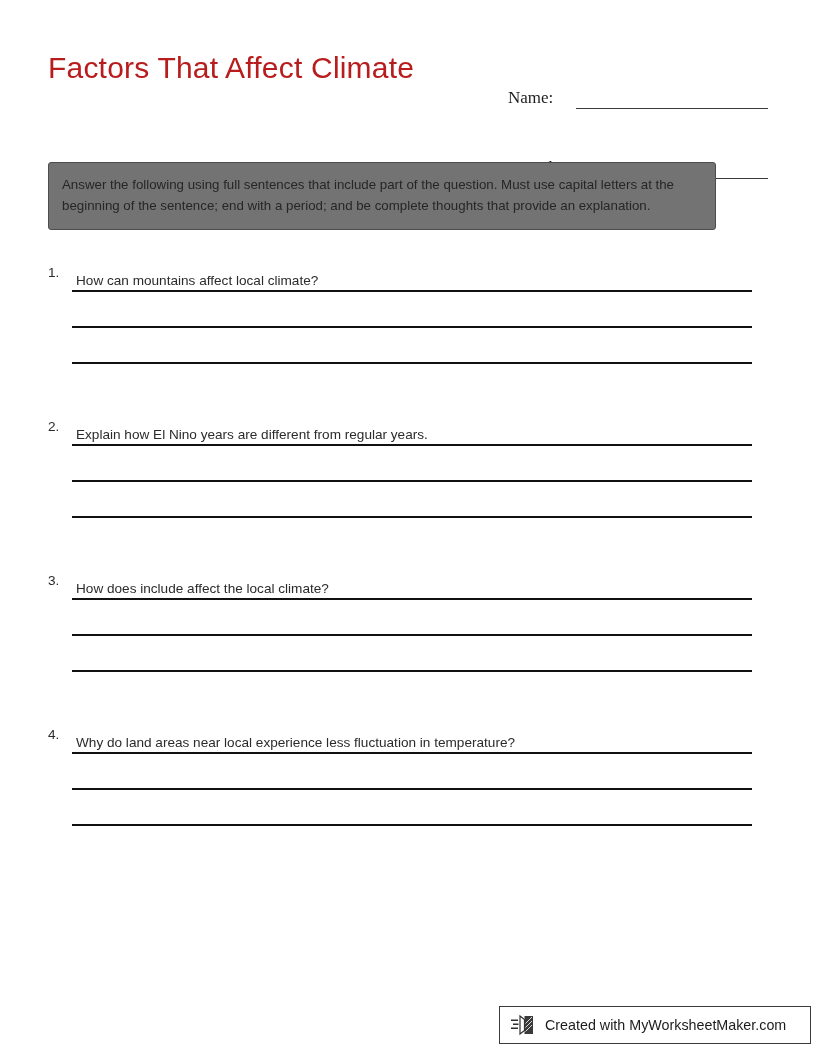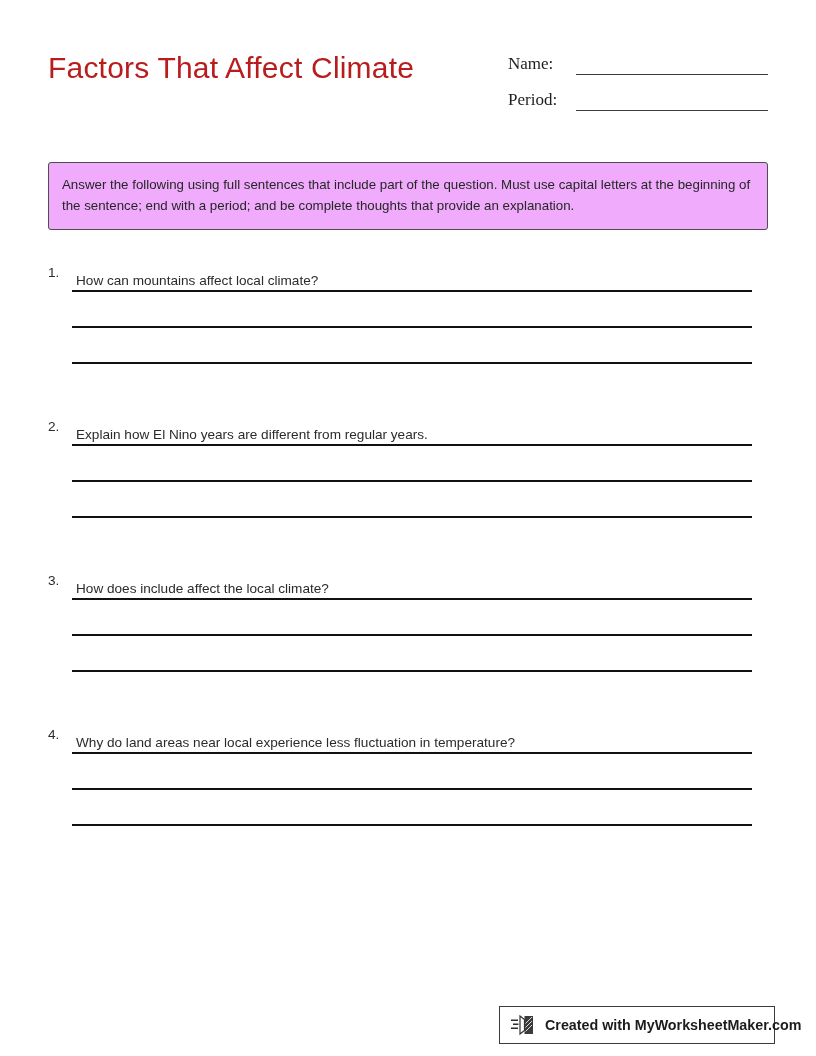--- a/index.html
+++ b/index.html
@@ -45,20 +45,21 @@
   .name-block {
     position: absolute;
     left: 508px;
     top: 50px;
     width: 268px;
   }
 
   .field-row {
     position: relative;
     height: 36px;
+    margin-top: 34px;
   }
 
   .field-label {
     position: absolute;
     left: 0;
     top: 3px;
     font-family: "Liberation Serif", serif;
     font-size: 17px;
     line-height: 22px;
     color: #1d1d1d;
@@ -72,26 +73,26 @@
     width: 192px;
     height: 0;
     border-top: 1.3px solid #3a3a3a;
   }
 
   
   .instruction-box {
     position: absolute;
     left: 48px;
     top: 162px;
-    width: 720px;
+    width: 668px;
     box-sizing: border-box;
     border: 1.2px solid #4d4d4d;
     border-radius: 3px;
     padding: 12px 13px 13px 13px;
-    background: #f0abfc;
+    background: #737373;
   }
 
   .instruction-text {
     font-size: 13.3px;
     line-height: 20.5px;
     color: #262626;
   }
 
   
   .questions {
@@ -145,29 +146,28 @@
 
   .answer-line:last-child {
     margin-bottom: 0;
   }
 
   
   .footer-badge {
     position: absolute;
     left: 499px;
     top: 1006px;
-    width: 276px;
+    width: 312px;
     height: 38px;
     box-sizing: border-box;
     border: 1.2px solid #3b3b3b;
     background: #ffffff;
     display: flex;
     align-items: center;
     padding-left: 11px;
-    font-weight: bold;
   }
 
   .badge-logo {
     width: 26px;
     height: 24px;
     flex: 0 0 auto;
     display: block;
   }
 
   .badge-text {

